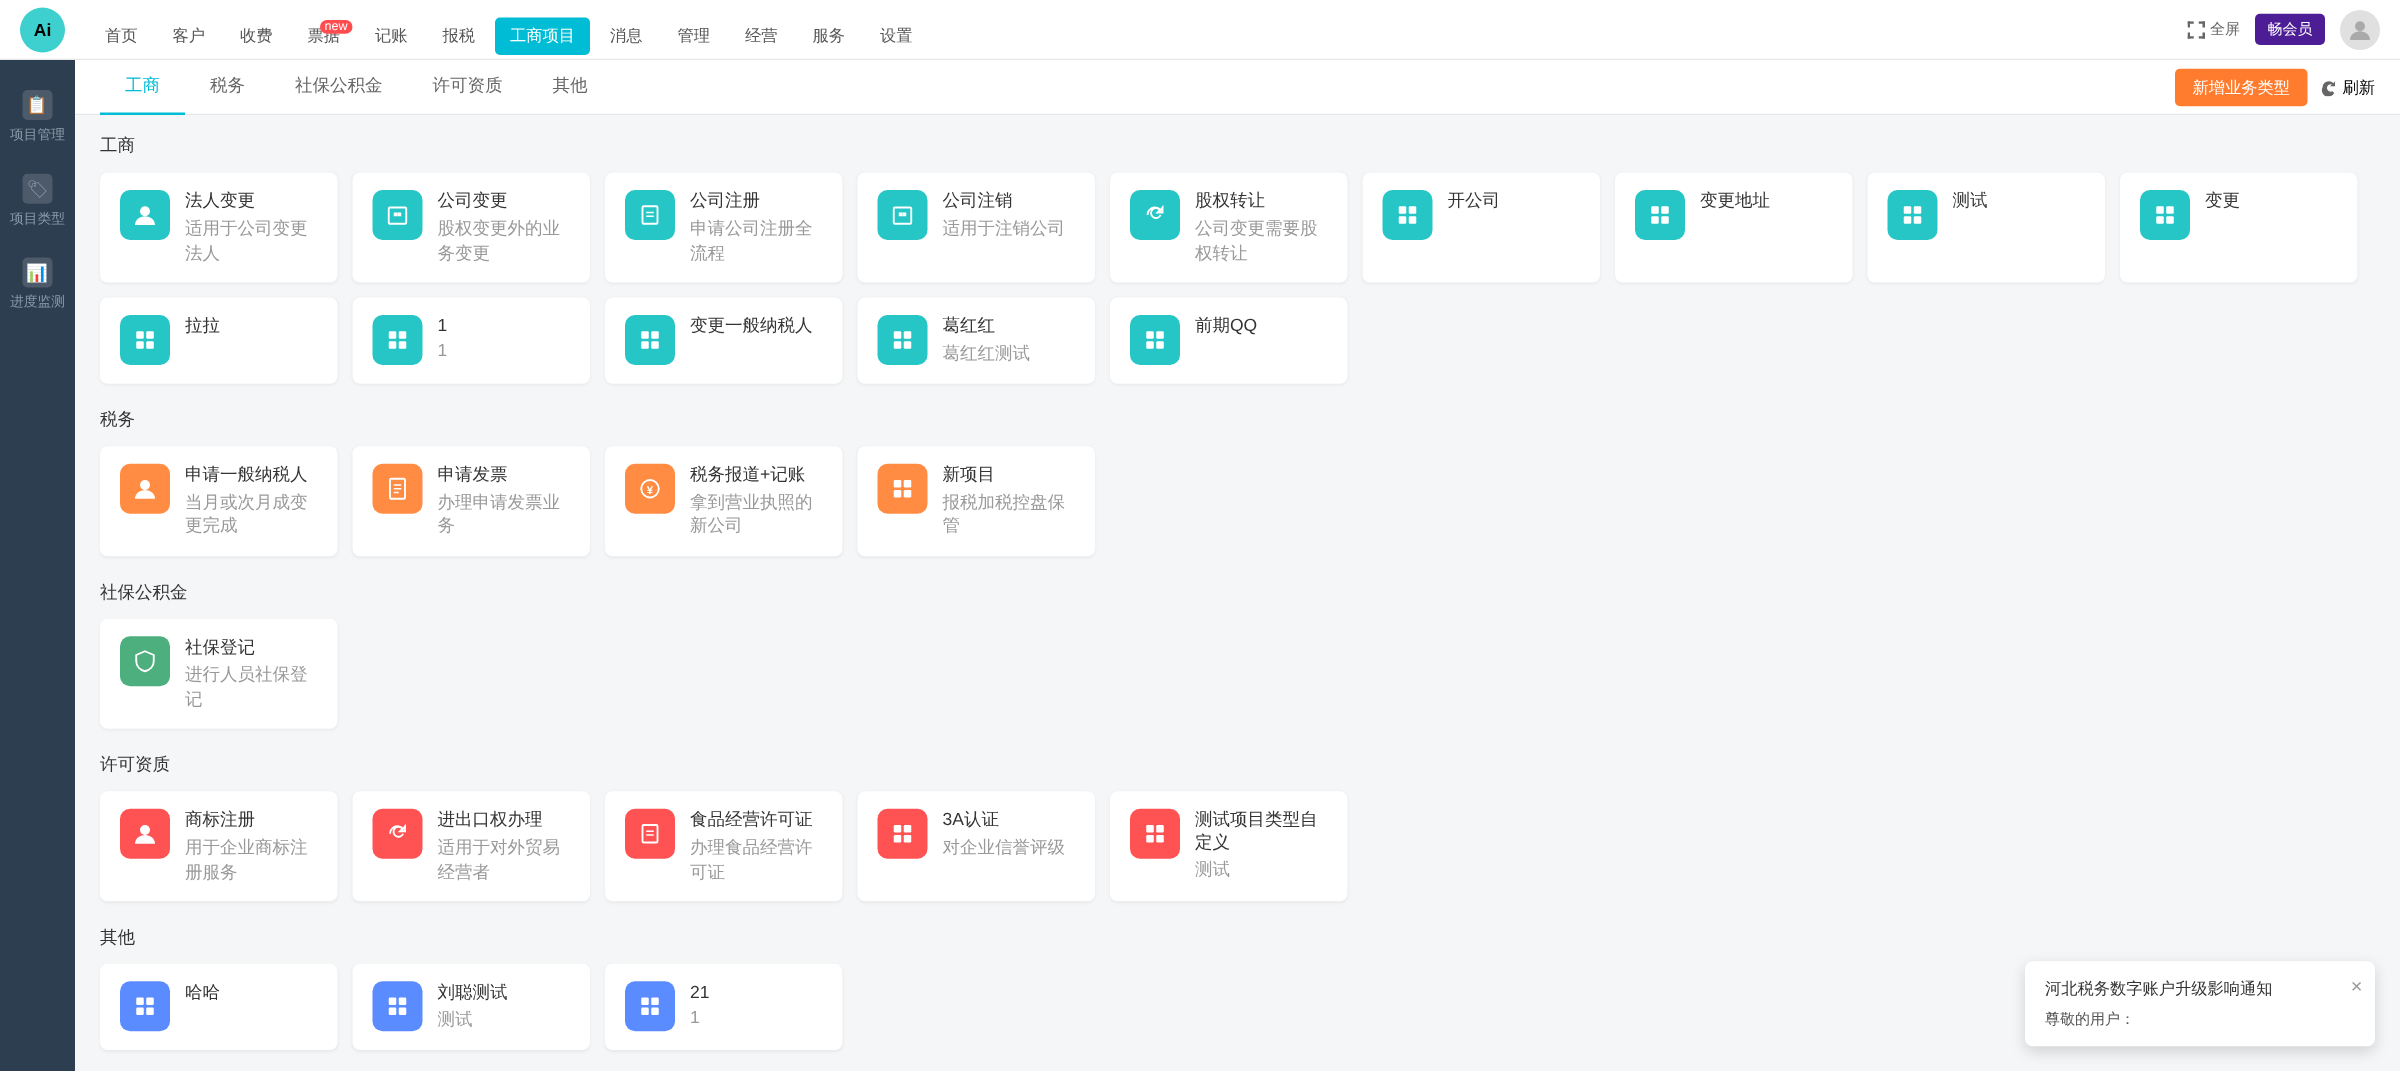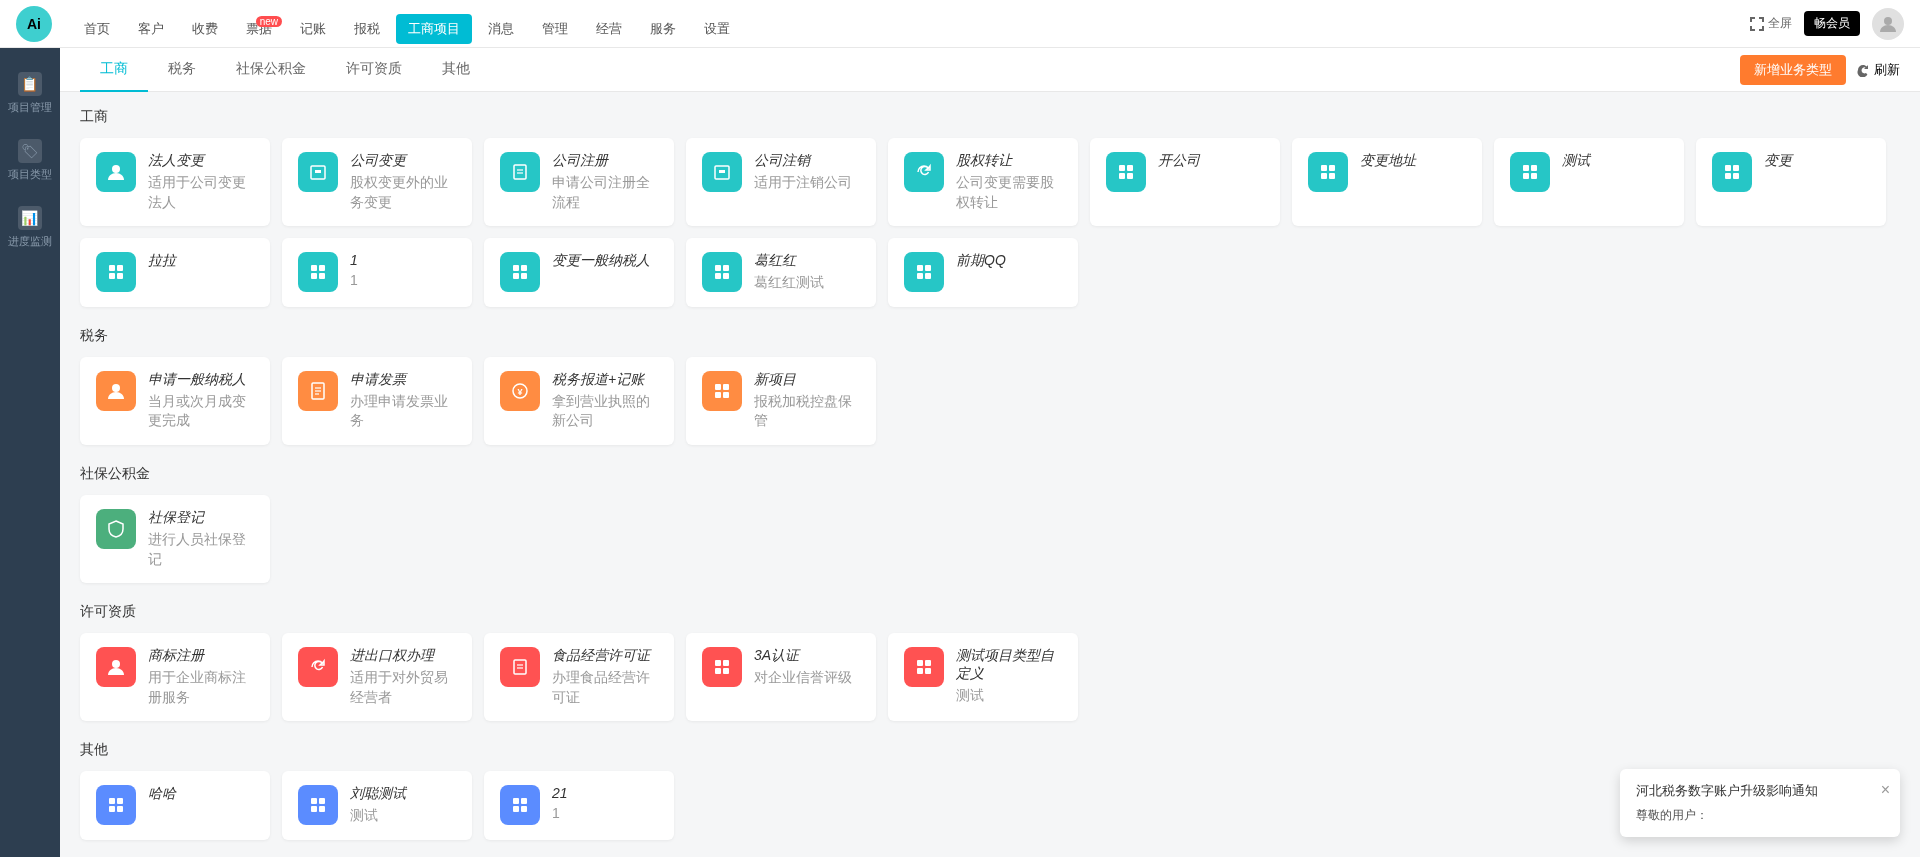--- a/index.html
+++ b/index.html
@@ -47,21 +47,21 @@
       border-radius: 8px;
       position: absolute;
       top: 2px; right: 2px;
     }
     .nav-right { display: flex; align-items: center; gap: 12px; }
     .nav-right-btn {
       display: flex; align-items: center; gap: 4px;
       font-size: 12px; color: #666; cursor: pointer;
     }
     .member-btn {
-      background: #000000;
+      background: #4c1d95;
       color: white;
       padding: 4px 10px;
       border-radius: 4px;
       font-size: 12px;
       cursor: pointer;
     }
     .avatar {
       width: 32px; height: 32px;
       background: #e0e0e0;
       border-radius: 50%;
@@ -181,21 +181,21 @@
       flex-shrink: 0;
       font-size: 18px;
       color: white;
     }
     .card-icon.teal { background: #26c6c6; }
     .card-icon.orange { background: #ff8c42; }
     .card-icon.red { background: #ff5252; }
     .card-icon.blue { background: #5b8cff; }
     .card-icon.green { background: #4caf7d; }
     .card-text { display: flex; flex-direction: column; gap: 3px; }
-    .card-name { font-size: 14px; color: #333; font-weight: 500; font-style: italic; }
+    .card-name { font-size: 14px; color: #333; font-weight: 500; }
     .card-desc { font-size: 14px; color: #999; line-height: 1.4; }
 
     
     .notification-popup {
       position: fixed;
       bottom: 20px;
       right: 20px;
       background: white;
       border-radius: 6px;
       padding: 12px 16px;

